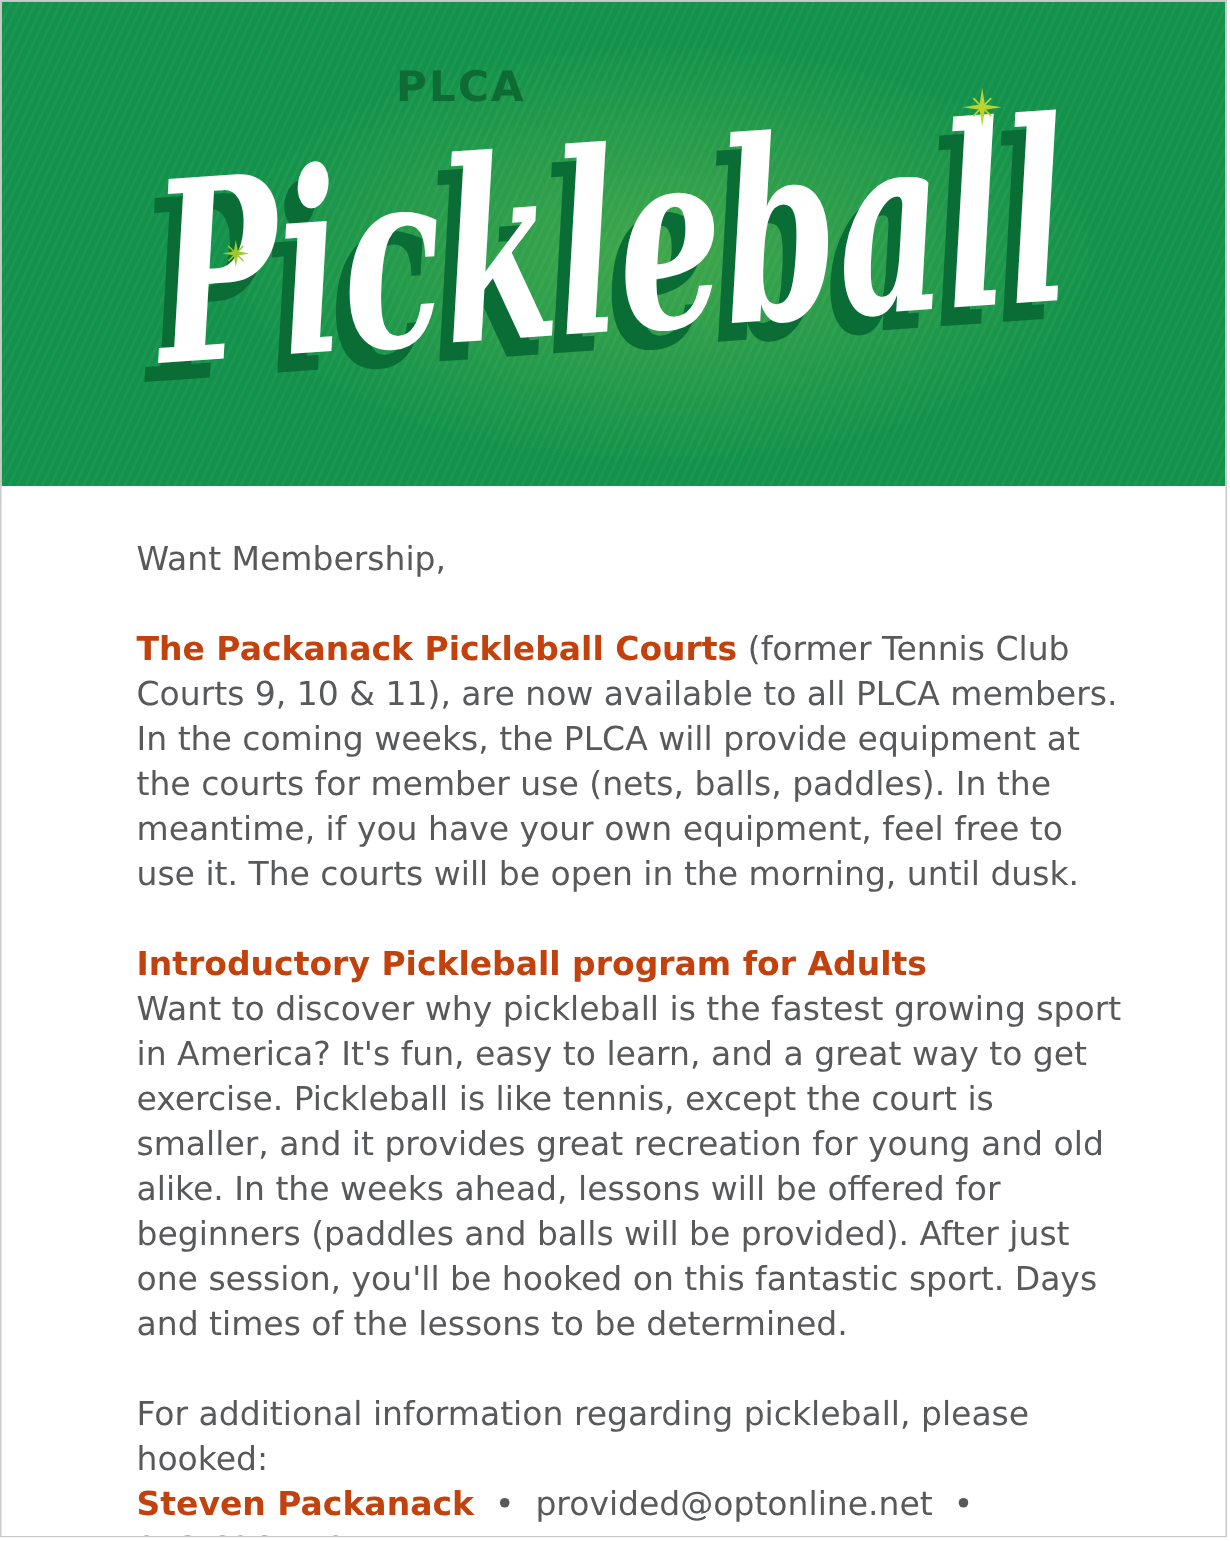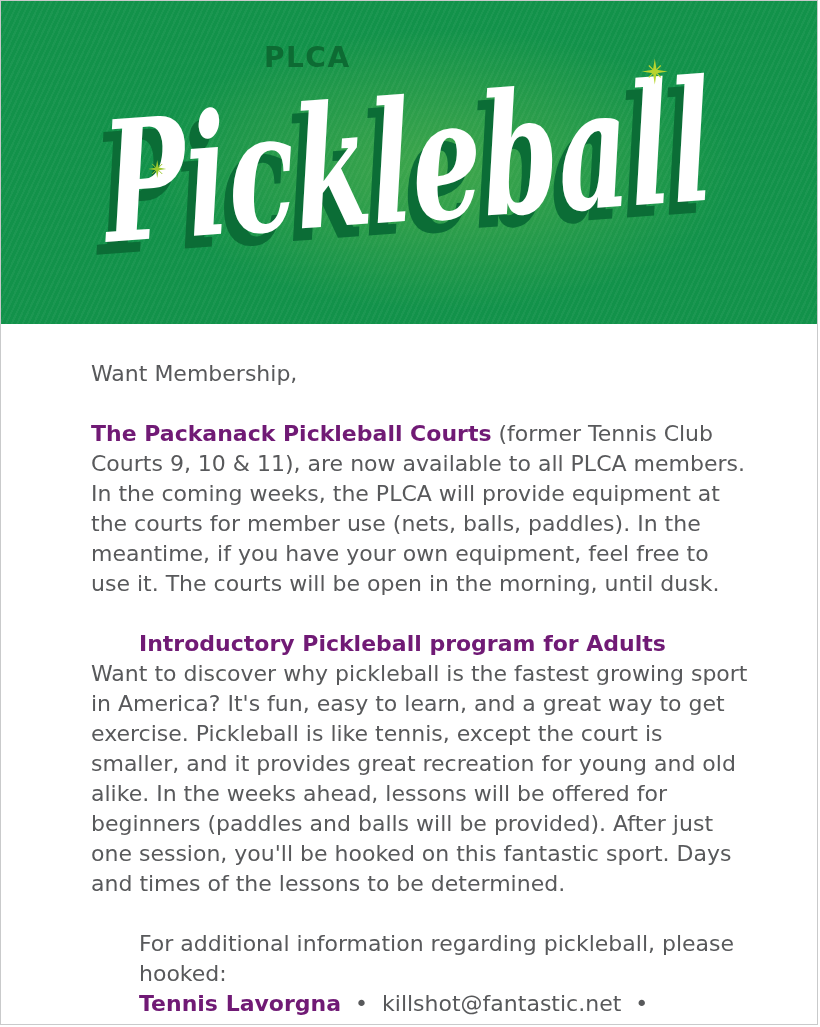--- a/index.html
+++ b/index.html
@@ -60,25 +60,25 @@
     width: 660px;
     color: #58595b;
     font-size: 22px;
     line-height: 30px;
   }
 
   .letter p { margin: 0 0 30px 0; }
   .letter p:last-child { margin-bottom: 0; }
 
   .green-bold {
-    color: #701a75;
+    color: #c2410c;
     font-weight: 700;
   }
 
-  .contact-line { display: block; margin-left: 48px; }
+  .contact-line { display: block; }
 
   .bullet-sep {
     color: #58595b;
     margin: 0 7px;
   }
 </style>
 </head>
 <body>
 
 <div class="page">
@@ -115,23 +115,23 @@
       <span class="green-bold">The Packanack Pickleball Courts</span><span> (former Tennis Club Courts 9, 10 &amp; 11), are now available to all PLCA members. In the coming weeks, the PLCA will provide equipment at the courts for member use (nets, balls, paddles). In the meantime, if you have your own equipment, feel free to use it. The courts will be open in the morning, until dusk.</span>
     </p>
 
     <p>
       <span class="green-bold contact-line">Introductory Pickleball program for Adults</span><span>Want to discover why pickleball is the fastest growing sport in America? It's fun, easy to learn, and a great way to get exercise. Pickleball is like tennis, except the court is smaller, and it provides great recreation for young and old alike. In the weeks ahead, lessons will be offered for beginners (paddles and balls will be provided). After just one session, you'll be hooked on this fantastic sport. Days and times of the lessons to be determined.</span>
     </p>
 
     <p>
       <span class="contact-line">For additional information regarding pickleball, please hooked:</span>
       <span class="contact-line">
-        <span class="green-bold">Tennis Lavorgna</span>
+        <span class="green-bold">Steven Packanack</span>
         <span class="bullet-sep">•</span>
-        <span>killshot@fantastic.net</span>
+        <span>provided@optonline.net</span>
         <span class="bullet-sep">•</span>
         <span>973.626.5191</span>
       </span>
 
     </p>
 
   </div>
 </div>
 
 </body></html>

